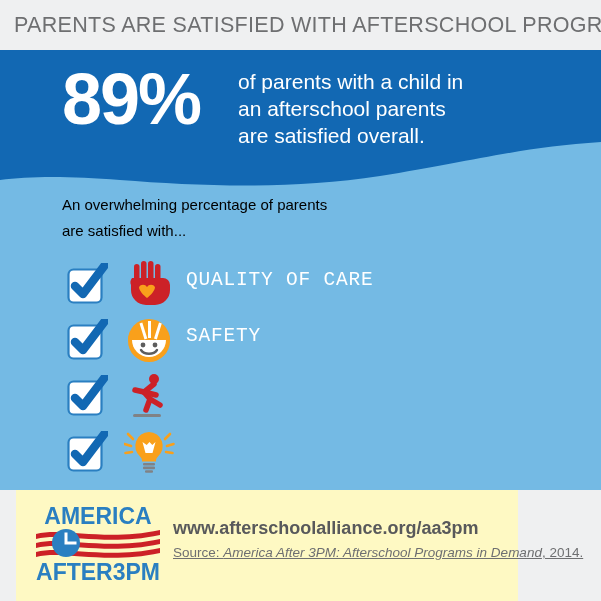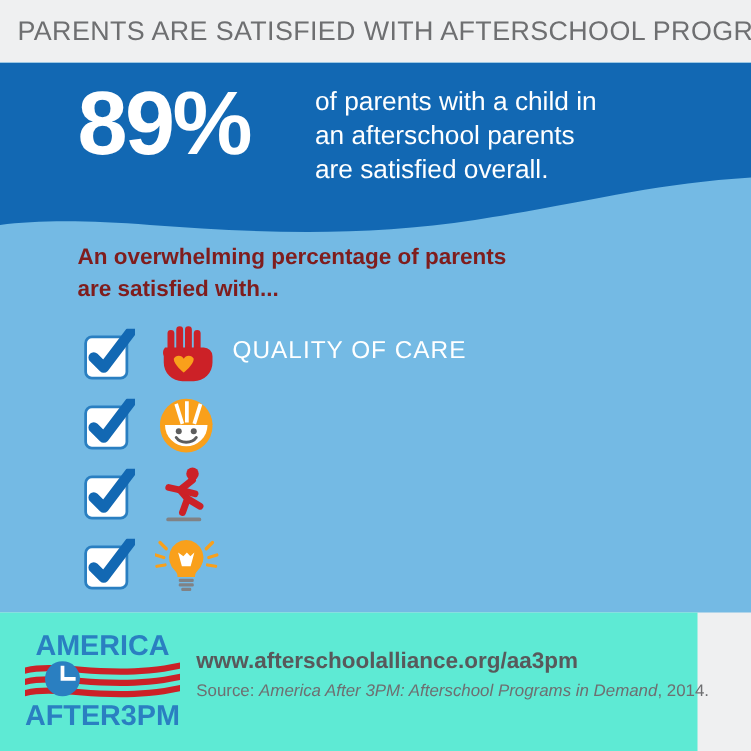--- a/index.html
+++ b/index.html
@@ -65,47 +65,47 @@
     left: 62px;
     top: 13px;
     font-size: 72px;
     line-height: 1;
     font-weight: bold;
     color: #ffffff;
     letter-spacing: -2px;
   }
   .hero-copy {
     position: absolute;
-    left: 252px;
+    left: 238px;
     top: 18px;
     font-size: 21px;
     line-height: 27px;
     color: #ffffff;
     font-weight: 400;
   }
   .hero-copy div { white-space: nowrap; }
 
   
   .subhead {
     position: absolute;
     left: 62px;
     top: 142px;
-    font-size: 18px;
+    font-size: 15px;
     line-height: 26px;
-    color: #7f1d1d;
-    font-weight: bold;
+    color: #000000;
   }
   .subhead div { white-space: nowrap; }
 
   
   .checklist {
     position: absolute;
     left: 0;
     top: 210px;
     width: 601px;
+    font-family: Liberation Mono, monospace;
   }
   .check-row {
     position: relative;
     height: 56px;
   }
   .checkbox {
     position: absolute;
     left: 66px;
     top: 3px;
     width: 42px;
@@ -124,25 +124,25 @@
     top: 9px;
     font-size: 19.5px;
     letter-spacing: 0.8px;
     color: #ffffff;
     white-space: nowrap;
   }
 
   
   .footer {
     position: absolute;
-    left: 0;
+    left: 16px;
     top: 490px;
-    width: 558px;
+    width: 502px;
     height: 111px;
-    background: #5eead4;
+    background: #fef9c3;
   }
   .logo {
     position: absolute;
     left: 18px;
     top: 12px;
     width: 128px;
     height: 82px;
   }
   .site-url {
     position: absolute;
@@ -153,20 +153,21 @@
     color: #58595b;
     white-space: nowrap;
   }
   .source-line {
     position: absolute;
     left: 157px;
     top: 55px;
     font-size: 13.5px;
     color: #6e6f71;
     white-space: nowrap;
+    text-decoration: underline;
   }
   .source-line .italic { font-style: italic; }
 </style>
 </head>
 <body>
 
 <div class="infographic">
 
   <div class="title-bar">
     <div class="title-text">PARENTS ARE SATISFIED WITH AFTERSCHOOL PROGRAMS</div>
@@ -223,20 +224,21 @@
           <g fill="#ffffff">
             <path d="M24,5 h3 v17 h-3 z"></path>
             <path d="M15.5,7.5 l2.8,-1 l5,16 l-2.8,1 z"></path>
             <path d="M35,6.5 l2.8,1 l-5,16 l-2.8,-1 z"></path>
           </g>
           <path d="M8,24 h34 a17,17 0 0 1 -34,0 z" fill="#ffffff"></path>
           <circle cx="19" cy="29" r="2.4" fill="#5d5d5d"></circle>
           <circle cx="31" cy="29" r="2.4" fill="#5d5d5d"></circle>
           <path d="M17,34 a9,7 0 0 0 16,0" fill="none" stroke="#5d5d5d" stroke-width="2.4" stroke-linecap="round"></path>
         </svg>
+        <div class="check-label">SAFETY</div>
       </div>
 
       <div class="check-row">
         <svg class="checkbox" viewBox="0 0 42 42">
           <rect x="2.5" y="6.5" width="33" height="33" rx="5" ry="5" fill="#ffffff" stroke="#2a7fc1" stroke-width="2.2"></rect>
           <path d="M9,23 L17,31 L39,2" fill="none" stroke="#1268b3" stroke-width="8.5" stroke-linecap="round" stroke-linejoin="round"></path>
         </svg>
         <svg class="check-icon" viewBox="0 0 52 48">
           <g stroke="#cc2127" stroke-width="5.5" stroke-linecap="round" fill="none">
             <path d="M30,12 L20,20 L26,27 L22,38"></path>

